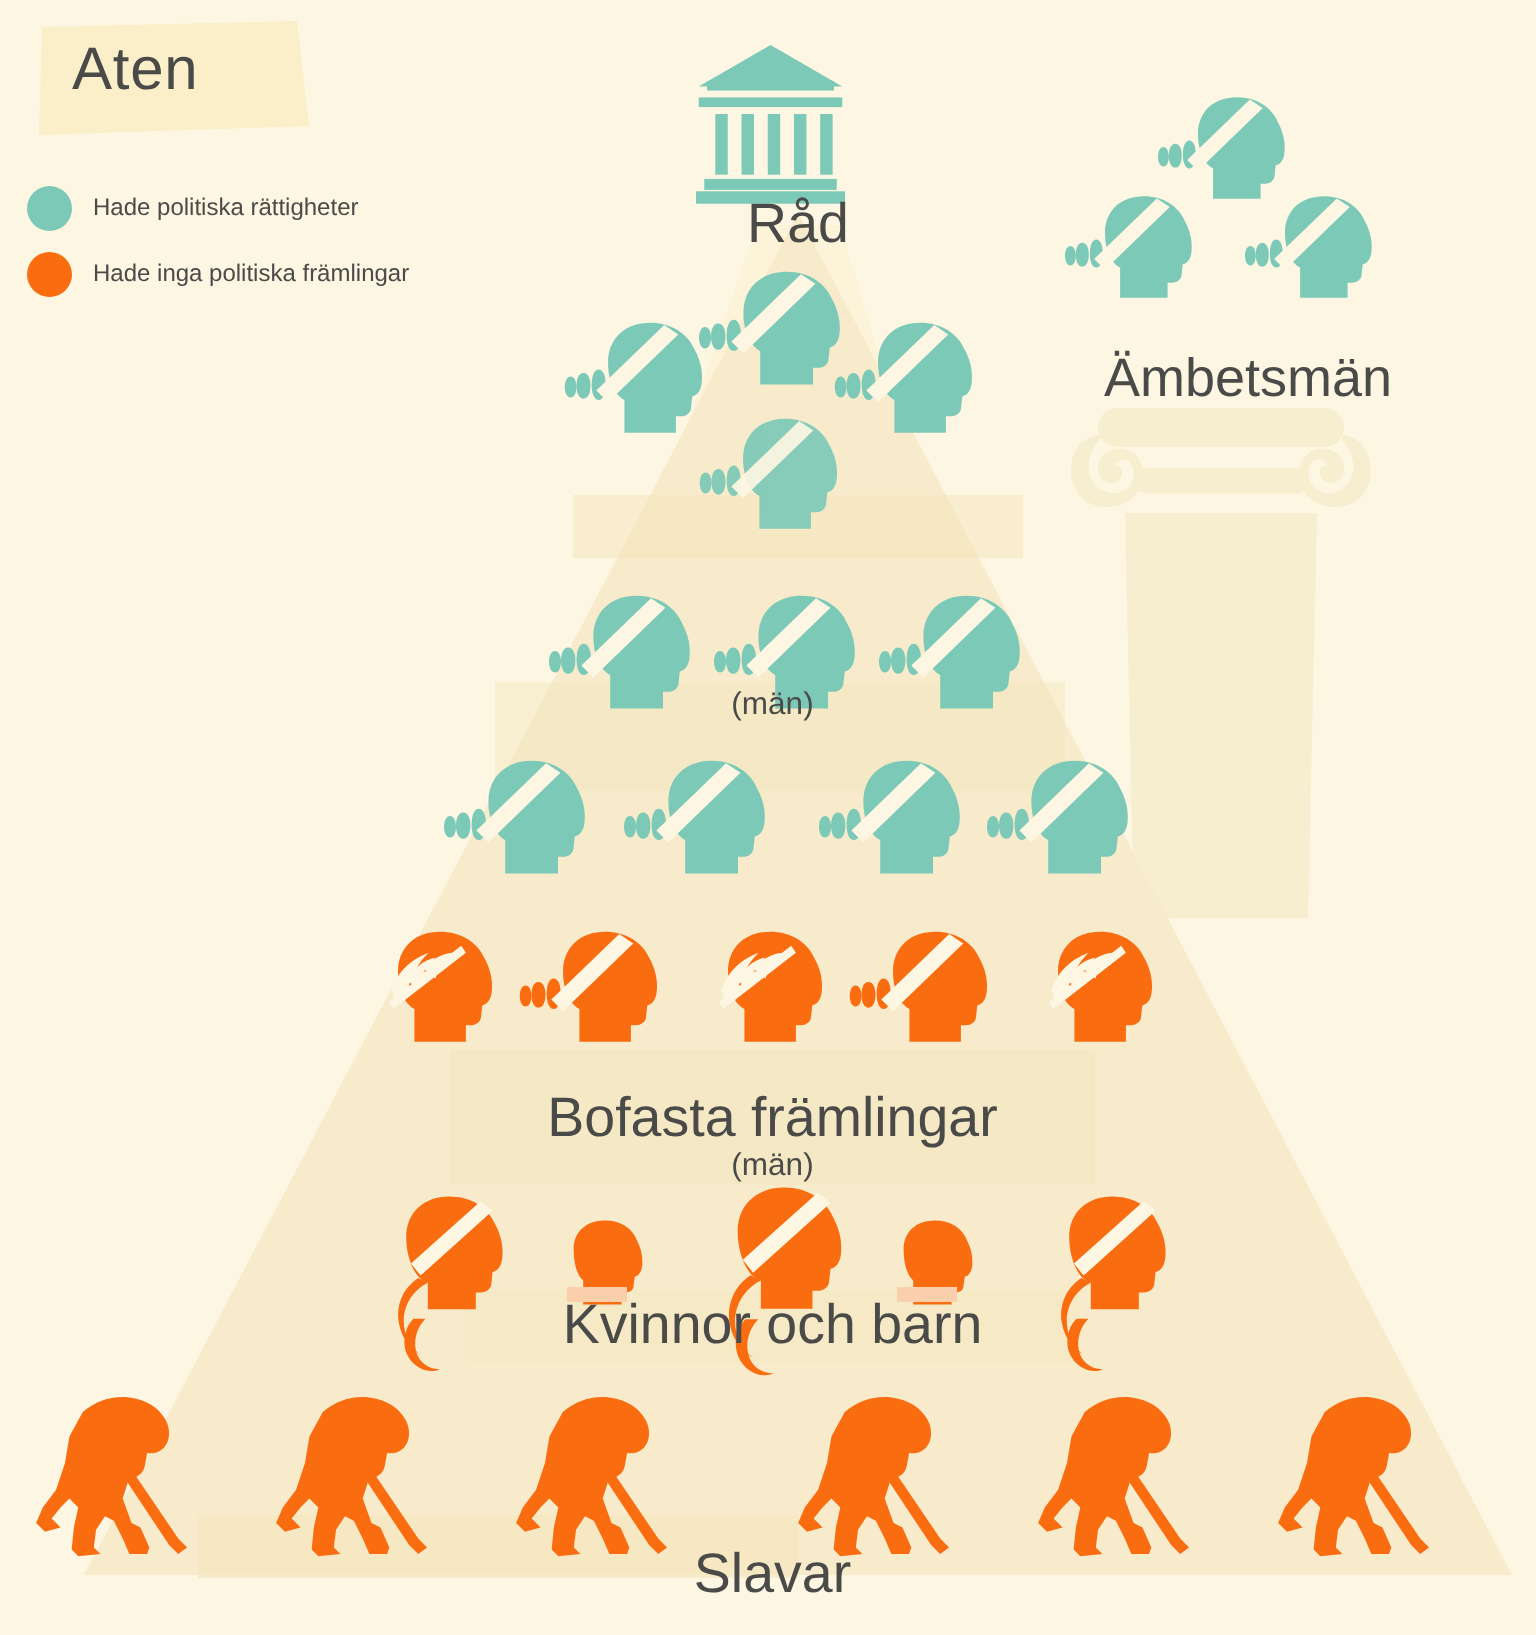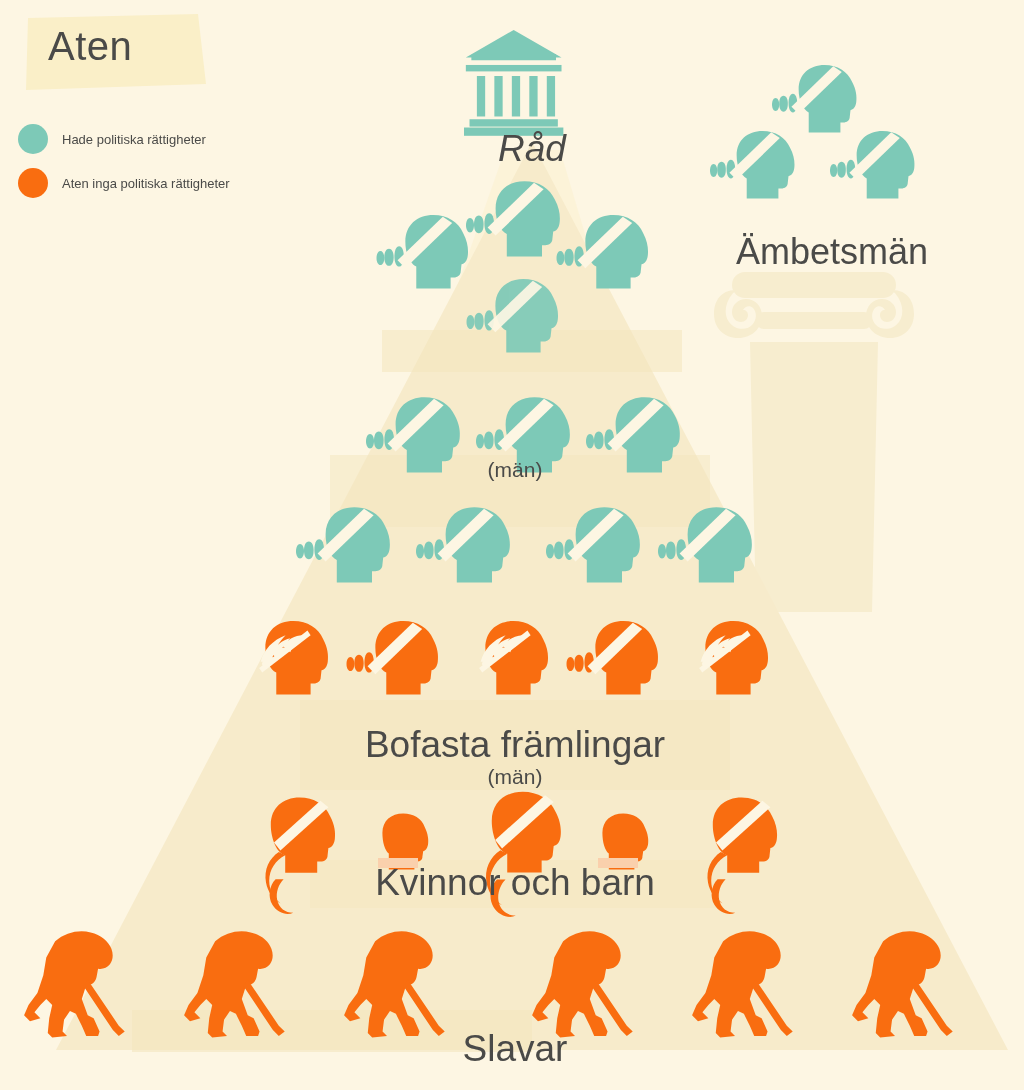--- a/index.html
+++ b/index.html
@@ -14,21 +14,21 @@
   #stage > svg{position:absolute;left:0;top:0;}
 
   .banner-text{
     position:absolute;left:48px;top:24px;
     font-size:40px;color:#4A4A48;letter-spacing:.5px;
     z-index:6;pointer-events:none;
   }
   .legend{position:absolute;left:18px;top:124px;z-index:6;}
   .legend-row{display:flex;align-items:center;margin-bottom:14px;}
   .legend-dot{width:30px;height:30px;border-radius:50%;flex:none;}
-  .legend-label{margin-left:14px;font-size:13px;color:#4A4A48;white-space:nowrap;}
+  .legend-label{margin-left:14px;font-size:16px;color:#4A4A48;white-space:nowrap;}
 
   .tier-label{
     position:absolute;z-index:5;text-align:center;
     color:#4A4A48;white-space:nowrap;
     transform:translateX(-50%);
     pointer-events:none;
   }
   .tier-label .main{display:block;line-height:1.05;}
   .tier-label .sub{display:block;line-height:1.15;}
 </style>
@@ -338,26 +338,26 @@
 
   <div class="banner-text">Aten</div>
 
   <div class="legend">
     <div class="legend-row">
       <span class="legend-dot" style="background:#7DC9B7"></span>
       <span class="legend-label">Hade politiska rättigheter</span>
     </div>
     <div class="legend-row">
       <span class="legend-dot" style="background:#F96D10"></span>
-      <span class="legend-label">Aten inga politiska rättigheter</span>
+      <span class="legend-label">Hade inga politiska främlingar</span>
     </div>
   </div>
 
   <div class="tier-label" style="left:532px;top:130px;">
-    <span class="main" style="font-size:37px;font-style:italic;">Råd</span>
+    <span class="main" style="font-size:37px;">Råd</span>
   </div>
 
   <div class="tier-label" style="left:832px;top:233px;">
     <span class="main" style="font-size:36px;">Ämbetsmän</span>
   </div>
 
 
   <div class="tier-label" style="left:515px;top:458px;">
     <span class="sub" style="font-size:21px;">(män)</span>
   </div>

